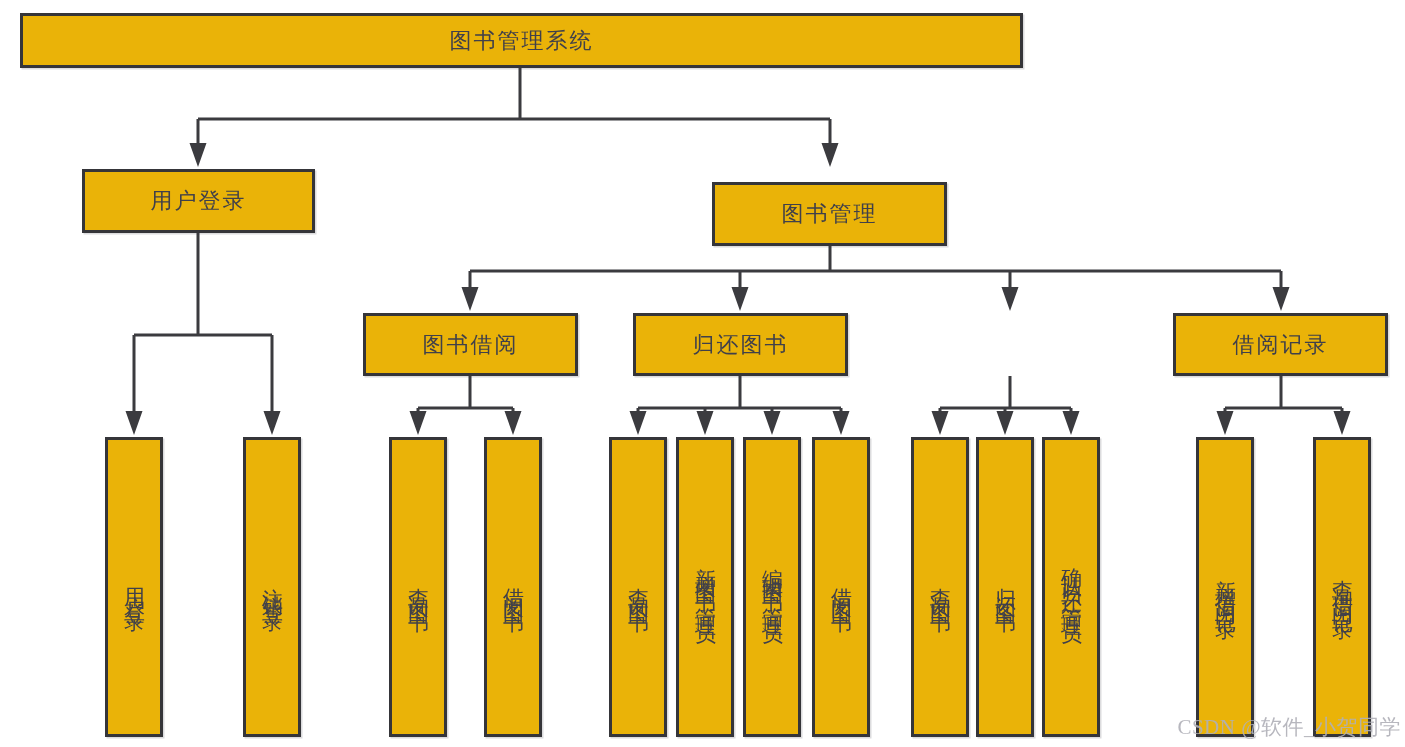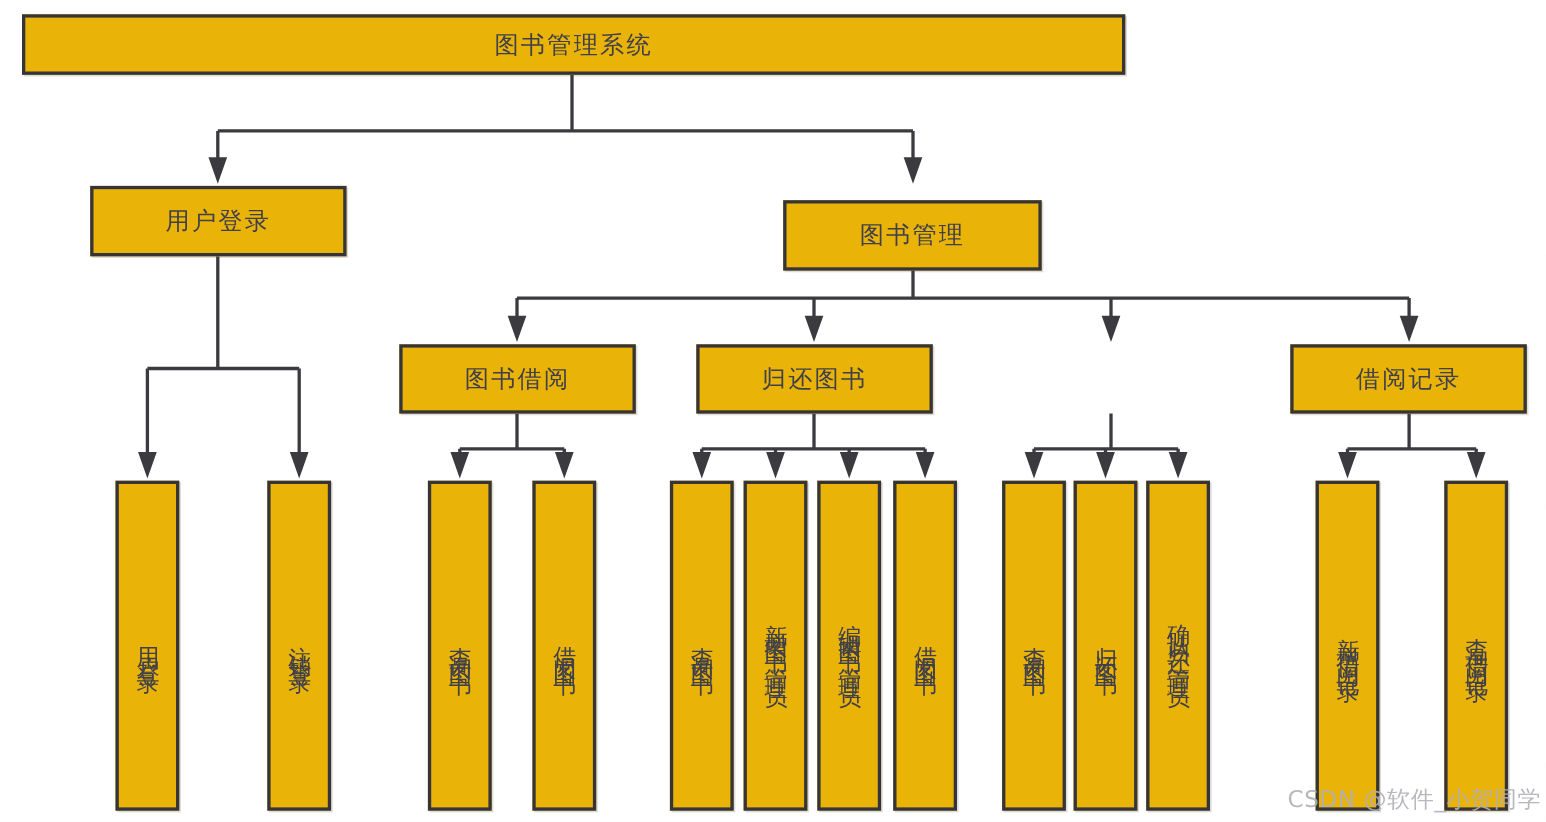--- a/index.html
+++ b/index.html
@@ -39,20 +39,21 @@
     white-space:nowrap;
   }
   .watermark{
     position:absolute;
     top:713px;right:4px;
     font-size:21px;
     letter-spacing:0.5px;
     color:var(--watermark);
     z-index:3;
     opacity:0.9;
+    font-family:Liberation Serif, serif;
   }
 </style>
 </head>
 <body>
 
 <div class="canvas">
 
   <svg class="wires" width="1405" height="747" viewBox="0 0 1405 747">
     <path fill="none" stroke="var(--line)" stroke-width="3" d="M520 68 V119 M198 119 H830 M198 119 V148 M830 119 V148
              M198 233 V335 M134 335 H272 M134 335 V418 M272 335 V418

